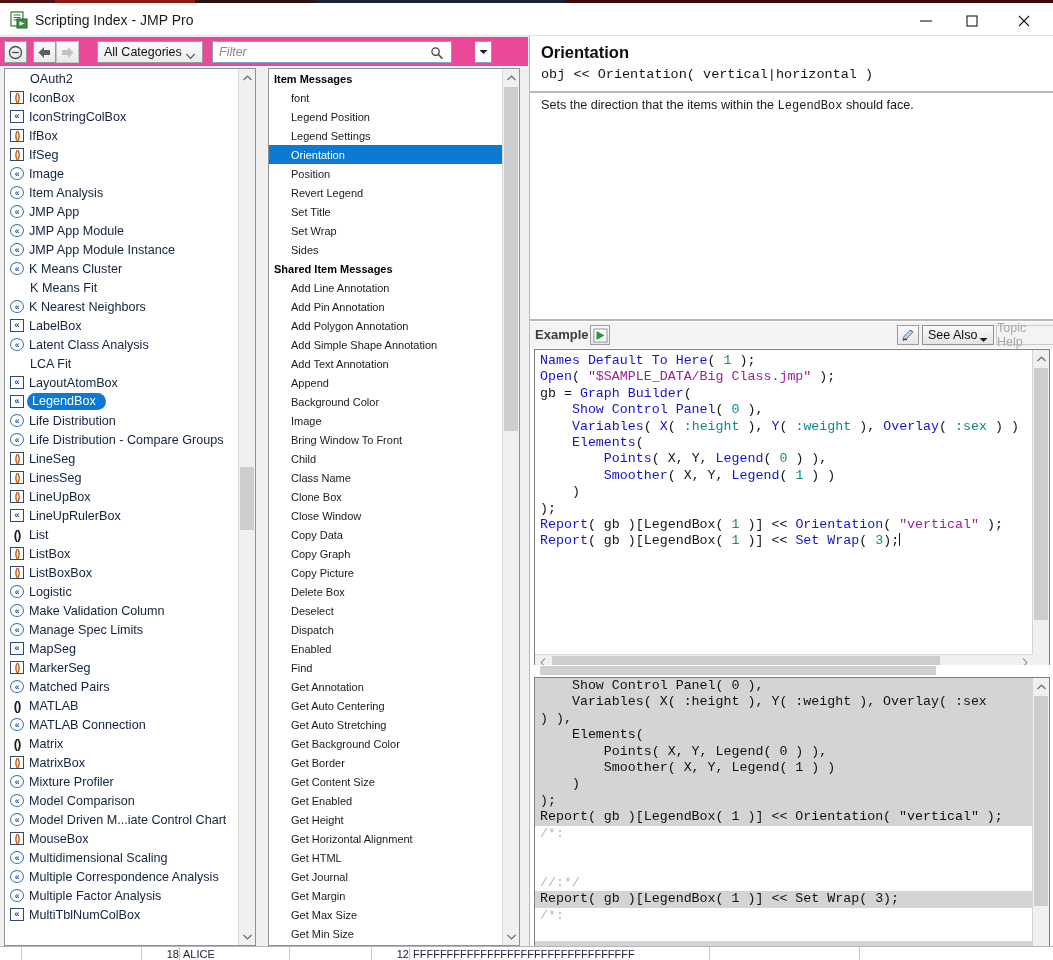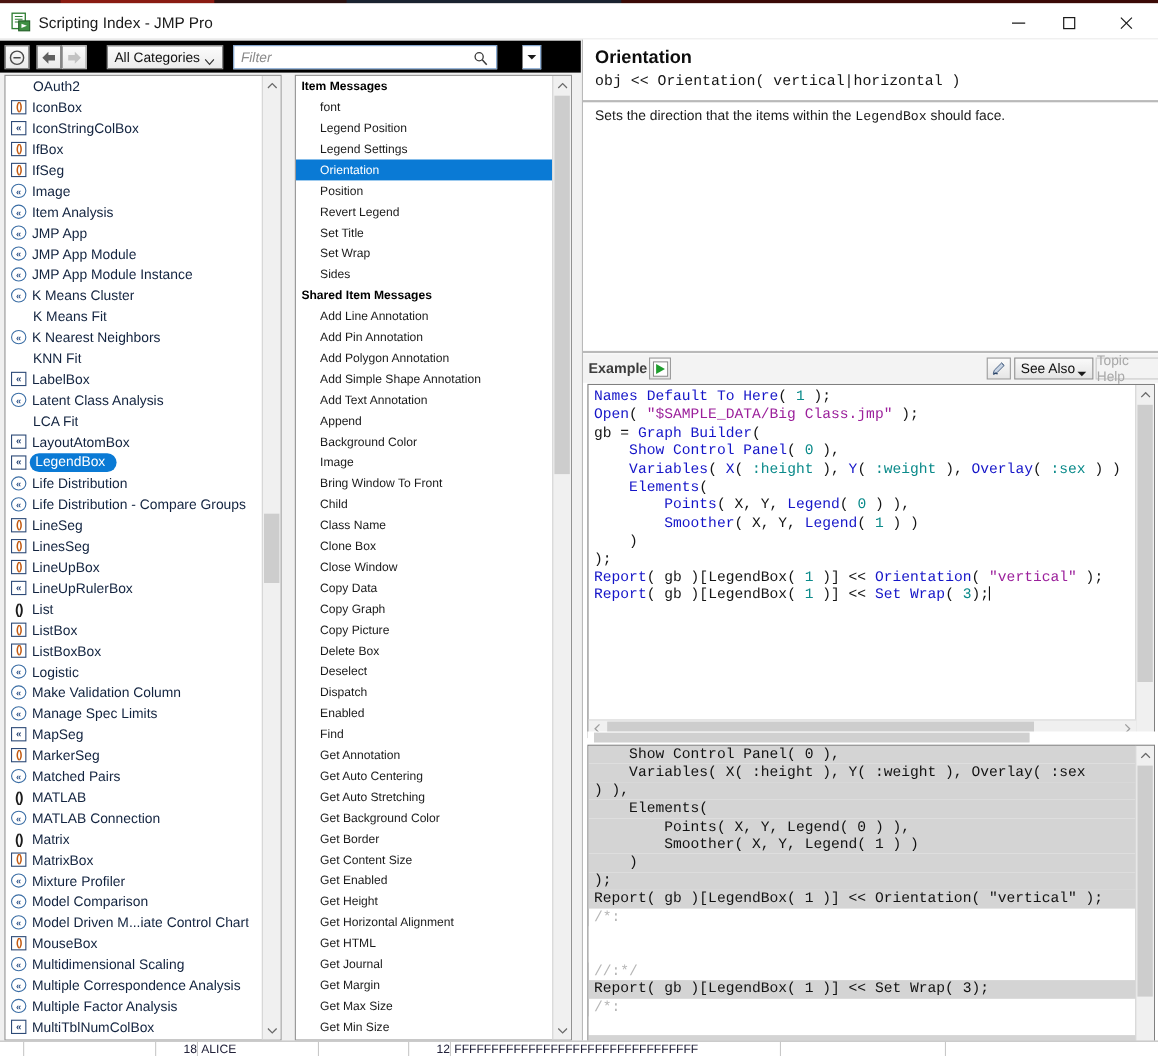--- a/index.html
+++ b/index.html
@@ -64,21 +64,21 @@
     cursor: default;
   }
   .wbtn svg { display: block; }
   .wbtn.min { right: 104px; }
   .wbtn.max { right: 58px; }
   .wbtn.close { right: 6px; }
 
   
   .toolbar {
     position: absolute; top: 37px; left: 0; width: 528px; height: 29px;
-    background: #000000;
+    background: #ec4899;
   }
   .tbtn {
     position: absolute; top: 4px;
     width: 23px; height: 22px;
     border: 1px solid #9a9a9a;
     background: linear-gradient(#fbfbfb,#e9e9e9);
     display:flex; align-items:center; justify-content:center;
   }
   .tbtn.disabled { border-color:#c6c6c6; }
   .tbtn.collapse { left: 4px; }
@@ -486,23 +486,20 @@
           <span class="lbl">K Means Cluster</span>
         </div>
         <div class="row indent">
           <span class="lbl">K Means Fit</span>
         </div>
         <div class="row">
           <span class="ic">
             <span class="ic-circ">«</span>
           </span>
           <span class="lbl">K Nearest Neighbors</span>
-        </div>
-        <div class="row indent">
-          <span class="lbl">KNN Fit</span>
         </div>
         <div class="row">
           <span class="ic">
             <span class="ic-sq chev">«</span>
           </span>
           <span class="lbl">LabelBox</span>
         </div>
         <div class="row">
           <span class="ic">
             <span class="ic-circ">«</span>

